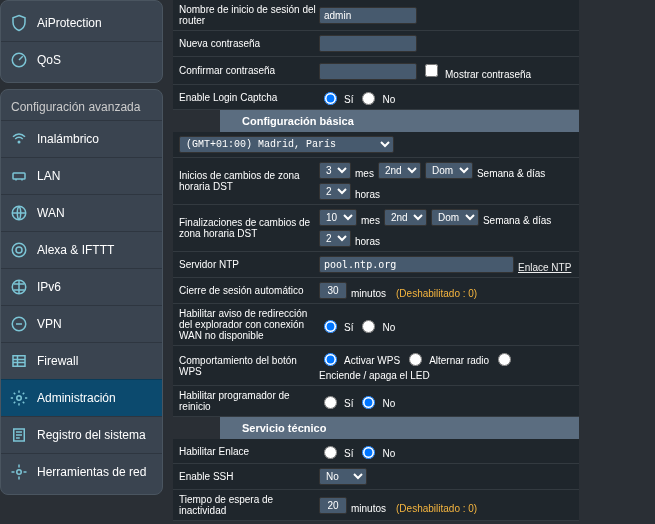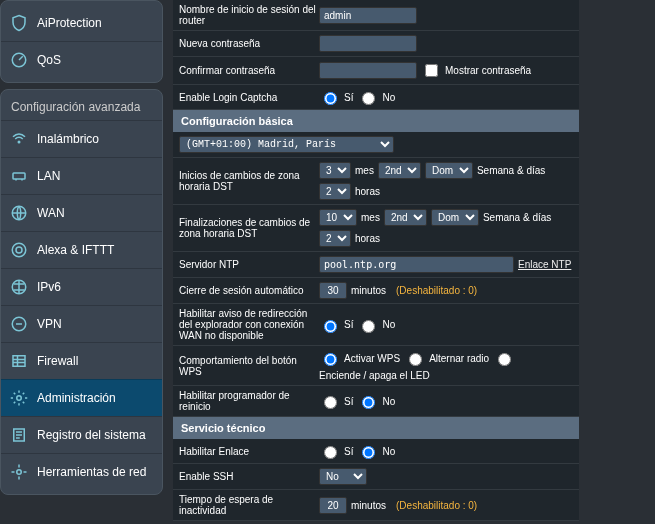--- a/index.html
+++ b/index.html
@@ -73,43 +73,44 @@
   }
   .label {
     color: #fff;
     font-size: 10px;
     width: 140px;
     min-width: 140px;
   }
   .controls {
     flex: 1;
     display: flex;
-    align-items: center;
+    align-items: flex-end;
     gap: 4px;
     flex-wrap: wrap;
     color: #fff;
   }
   input[type=text], select {
     background: #475a6e;
     border: 1px solid #333;
     color: #fff;
     padding: 2px 4px;
     font-size: 10px;
     border-radius: 2px;
   }
   input.w { width: 88px; }
   input.sm { width: 18px; text-align: center; }
   input.ntp { width: 185px; }
   select { padding: 1px 2px; }
   .section-head {
     background: #5b6d80;
     color: #fff;
     font-weight: bold;
-    padding: 5px 8px;
+    padding: 5px 22px;
     font-size: 11px;
+    margin-left: 47px;
   }
   .orange { color: #f5b53f; font-size: 10px; margin-left: 6px; }
   .link { color: #eee; text-decoration: underline; cursor: pointer; font-size: 10px; }
   .smalltext { color:#fff; font-size: 10px; }
 </style>
 </head>
 <body>
 
 <div class="container">
 

